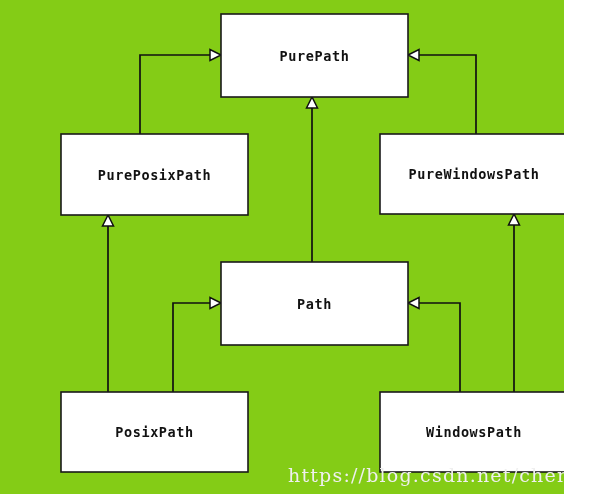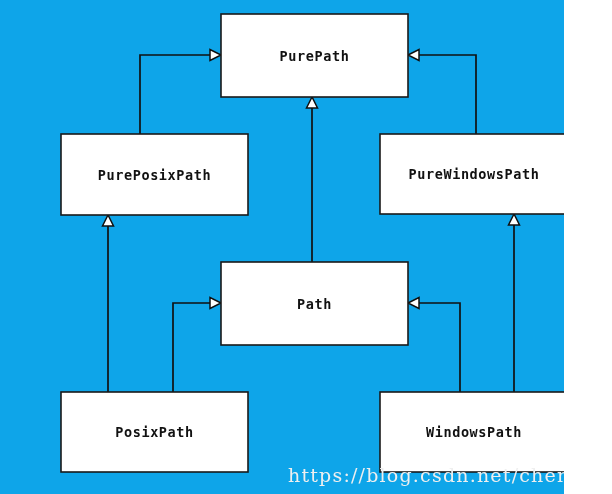--- a/index.html
+++ b/index.html
@@ -4,21 +4,21 @@
 <style>
   html, body {
     margin: 0;
     padding: 0;
     background: #ffffff;
   }
   #diagram-root {
     position: relative;
     width: 564px;
     height: 494px;
-    background: #0ea5e9;
+    background: #84cc16;
     overflow: hidden;
     font-family: "DejaVu Sans Mono", "Liberation Mono", monospace;
   }
   #uml-svg {
     position: absolute;
     left: 0;
     top: 0;
     width: 612px;
     height: 494px;
     display: block;

